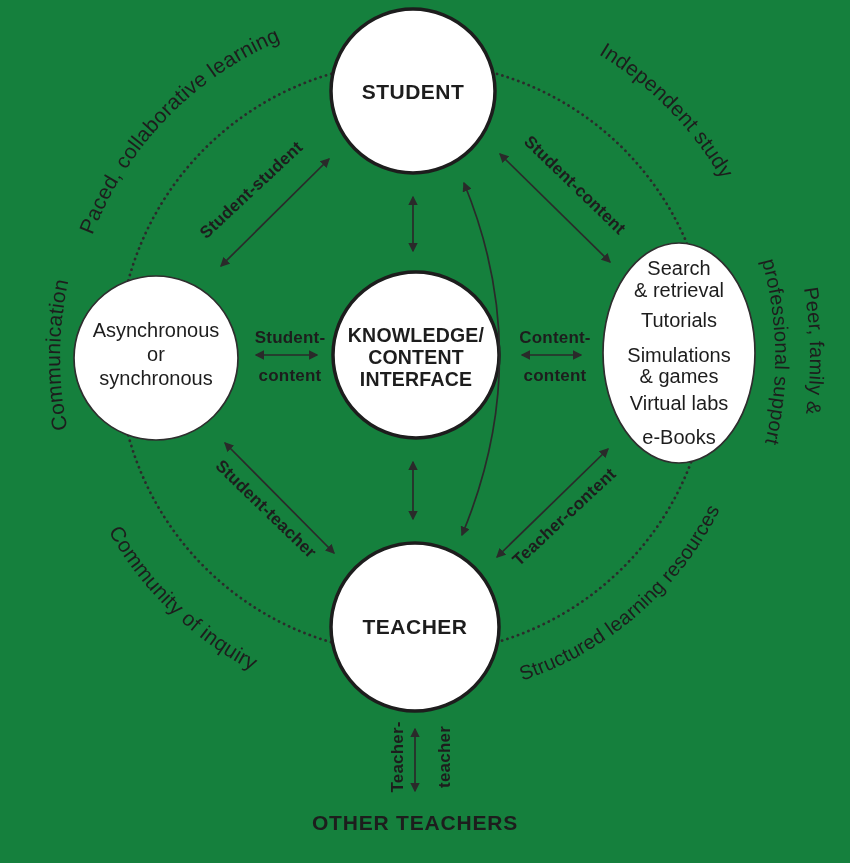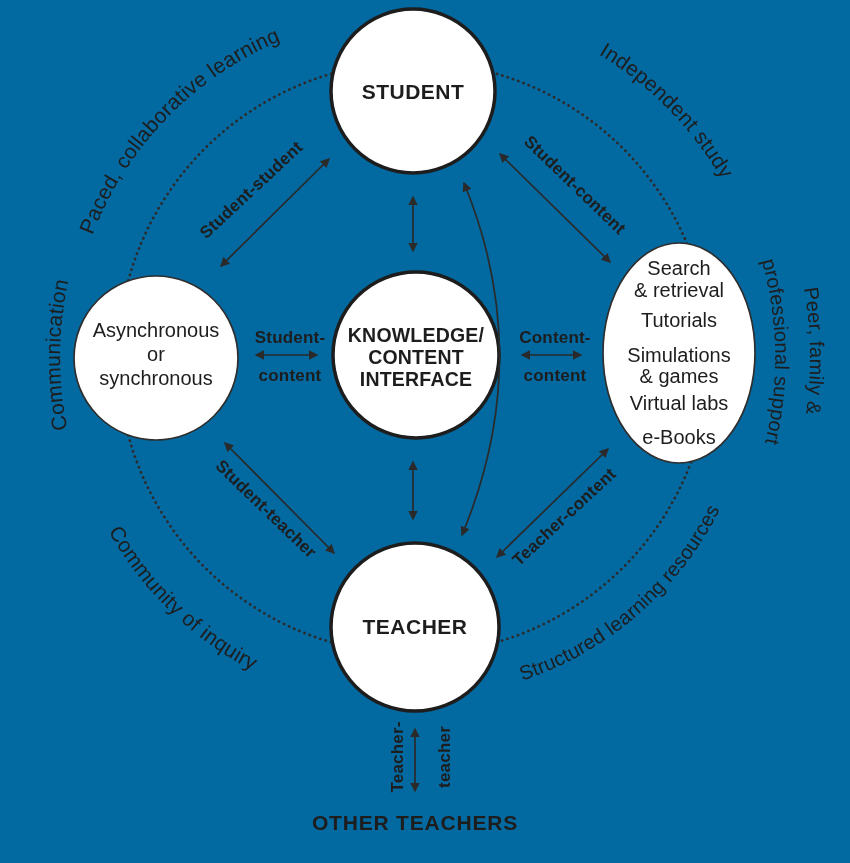--- a/index.html
+++ b/index.html
@@ -7,21 +7,21 @@
     padding: 0;
     background: #fdfdfd;
     width: 850px;
     height: 863px;
     overflow: hidden;
   }
   .stage {
     width: 850px;
     height: 863px;
     position: relative;
-    background: #0369a1;
+    background: #15803d;
   }
   svg text, svg textPath {
     font-family: "Liberation Sans", sans-serif;
     fill: #1d1d1d;
   }
   .node-title      { font-size: 21px; font-weight: 700; letter-spacing: .5px; }
   .node-title-sm   { font-size: 19.5px; font-weight: 700; letter-spacing: .2px; }
   .node-text       { font-size: 20px; font-weight: 400; }
   .edge-label      { font-size: 17px; font-weight: 600; letter-spacing: .2px; }
   .curve-label     { font-size: 21px; font-weight: 400; letter-spacing: .3px; }

